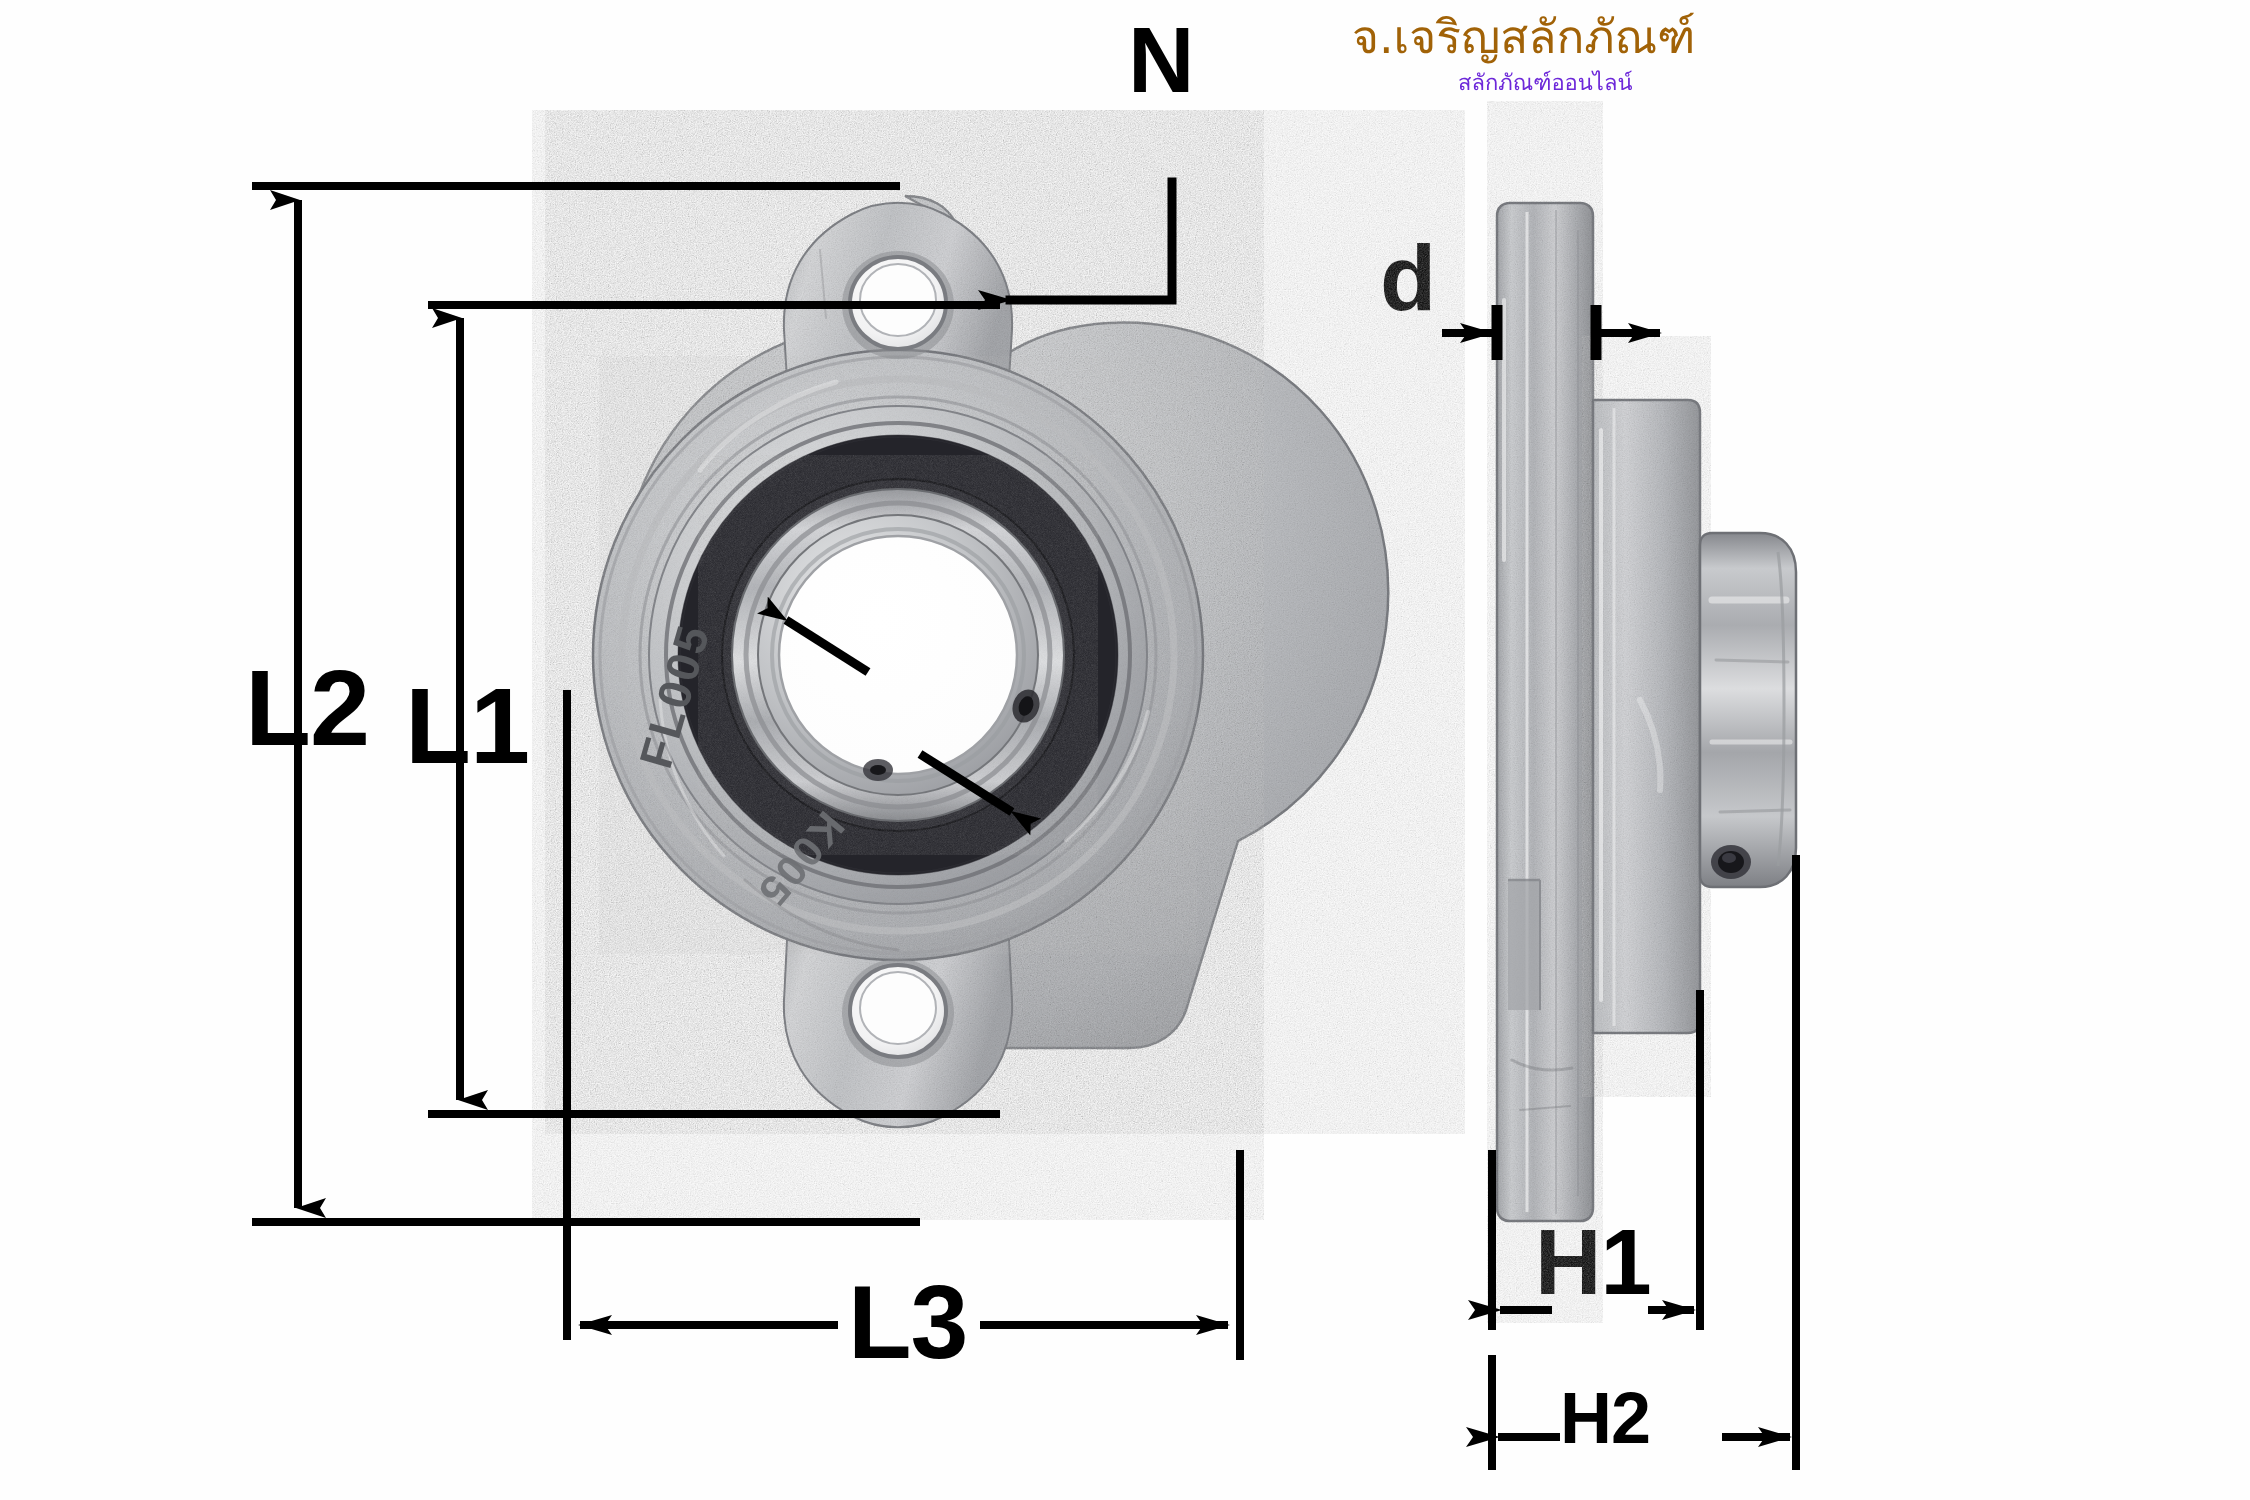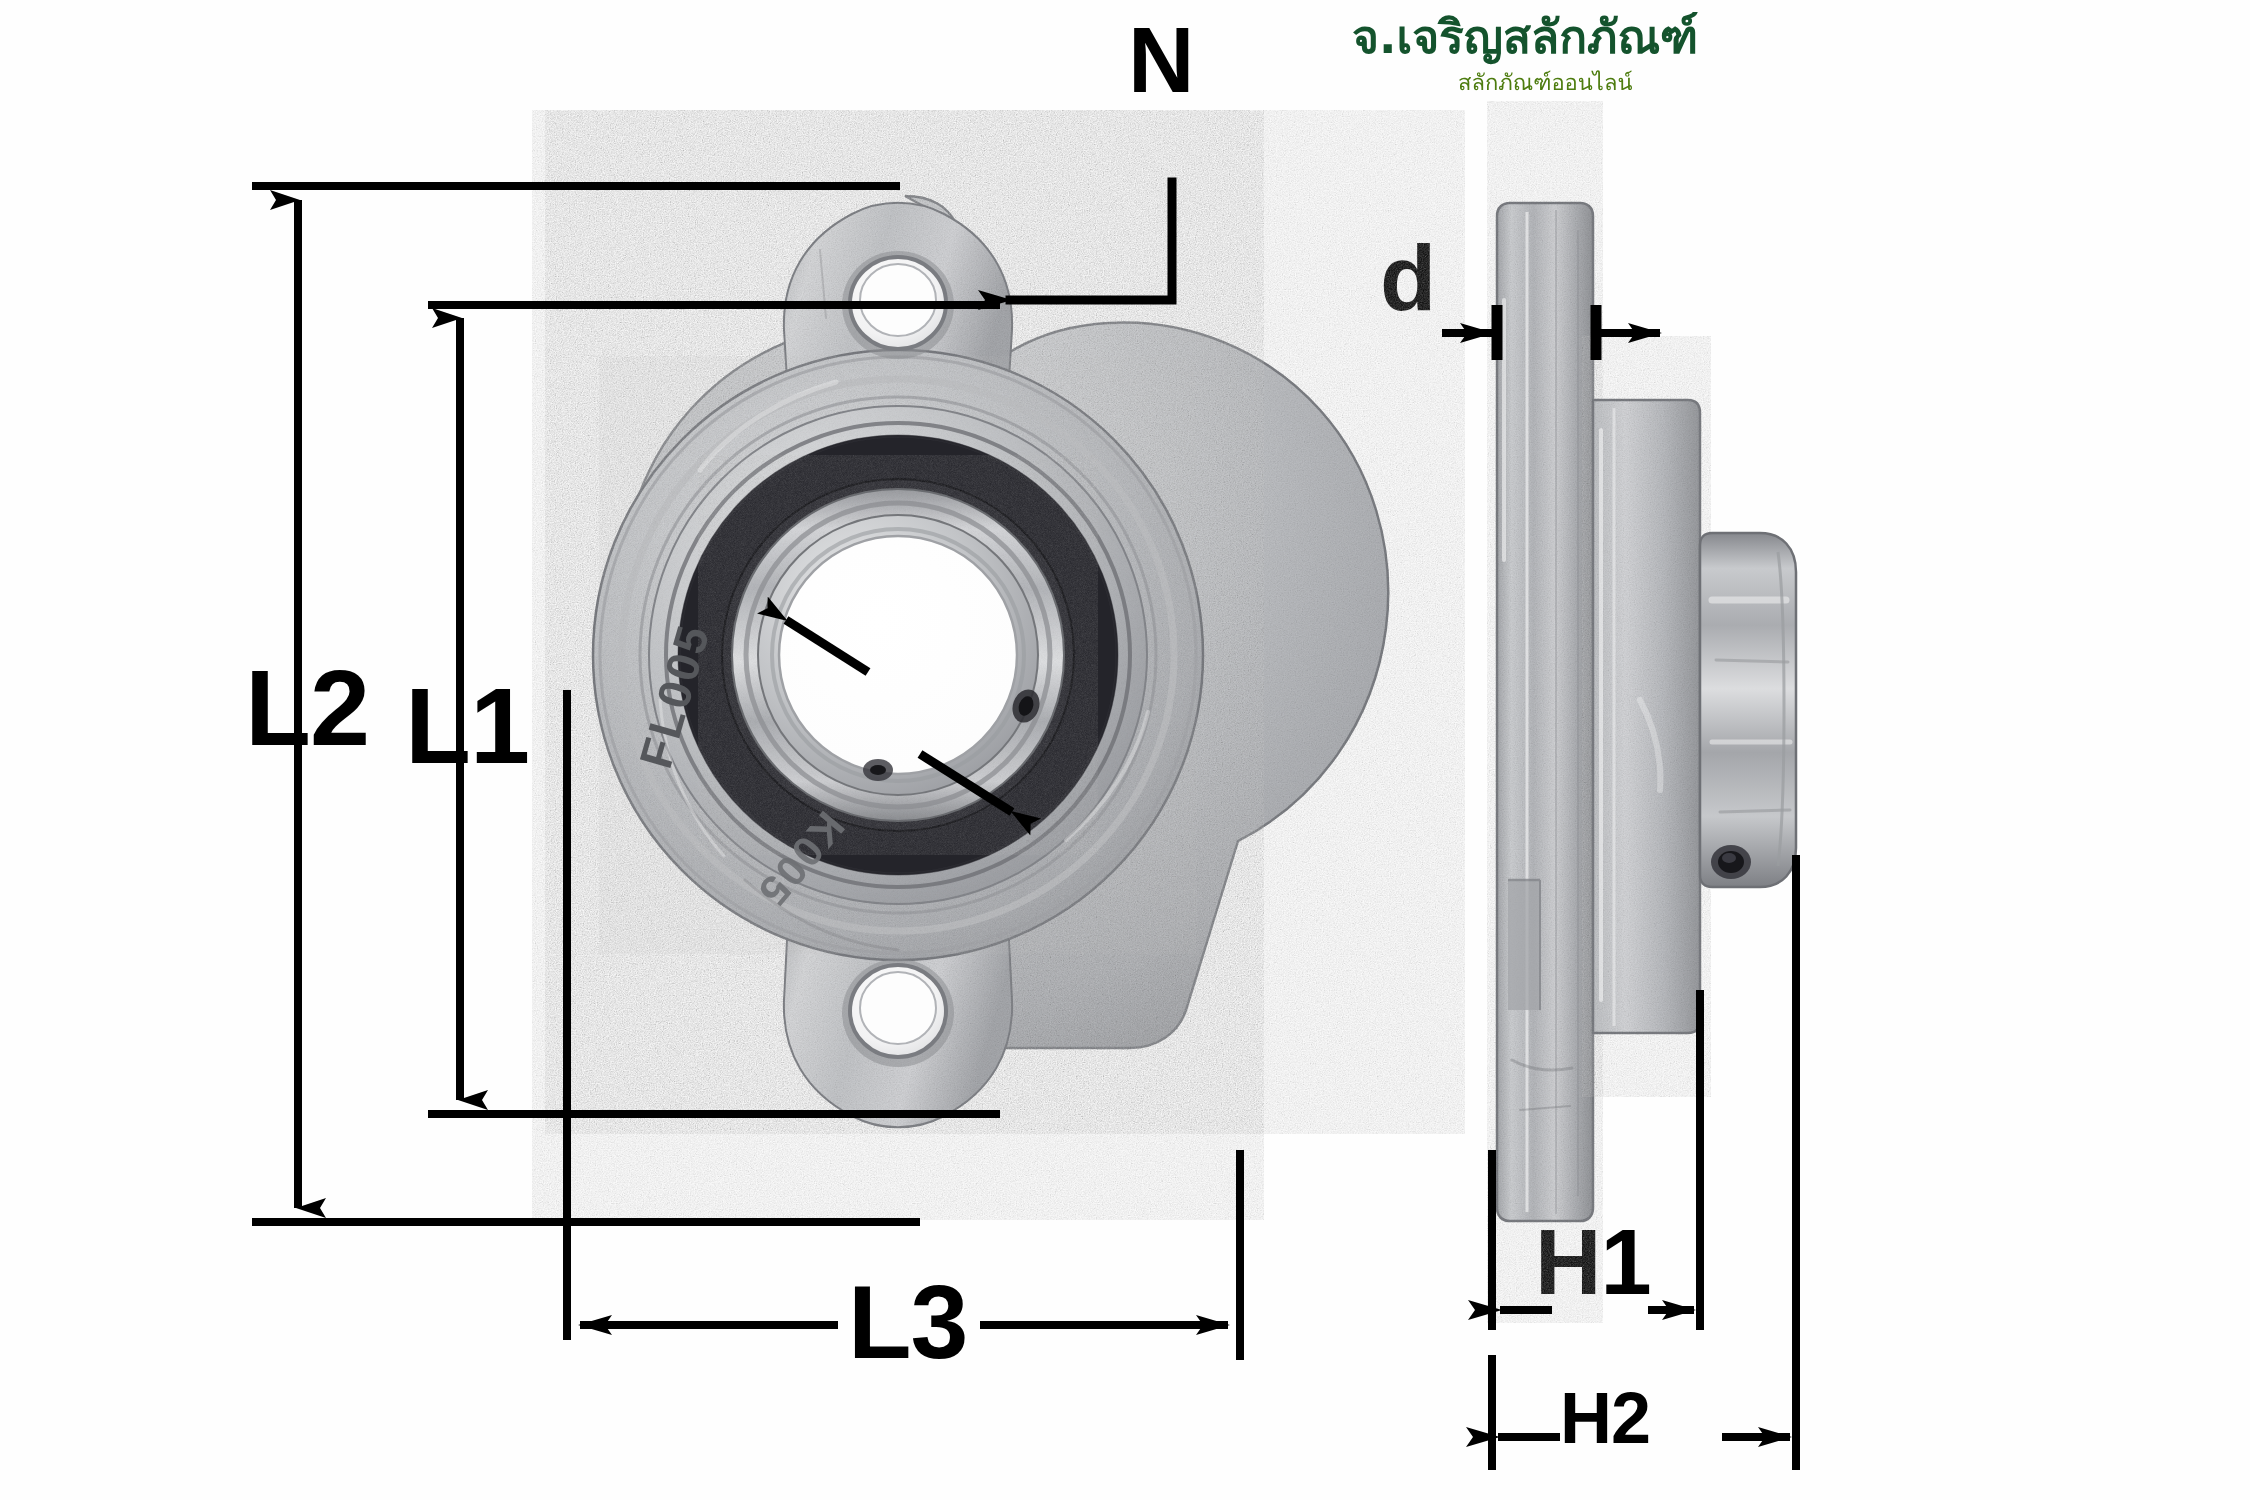--- a/index.html
+++ b/index.html
@@ -22,30 +22,30 @@
     font-family: "Liberation Sans", sans-serif;
     font-weight: bold;
     color: #000000;
     line-height: 1;
     white-space: nowrap;
     letter-spacing: -1px;
   }
   .wm-main {
     position: absolute;
     font-family: "DejaVu Sans", sans-serif;
-    font-weight: bold;
-    color: #14532d;
+    font-weight: normal;
+    color: #a16207;
     white-space: nowrap;
     line-height: 1;
   }
   .wm-sub {
     position: absolute;
     font-family: "DejaVu Sans", sans-serif;
     font-weight: normal;
-    color: #4d7c0f;
+    color: #6d28d9;
     white-space: nowrap;
     line-height: 1;
   }
   svg.layer {
     position: absolute;
     left: 0; top: 0;
     width: 2250px;
     height: 1500px;
   }
   #drawing-layer { z-index: 3; }

